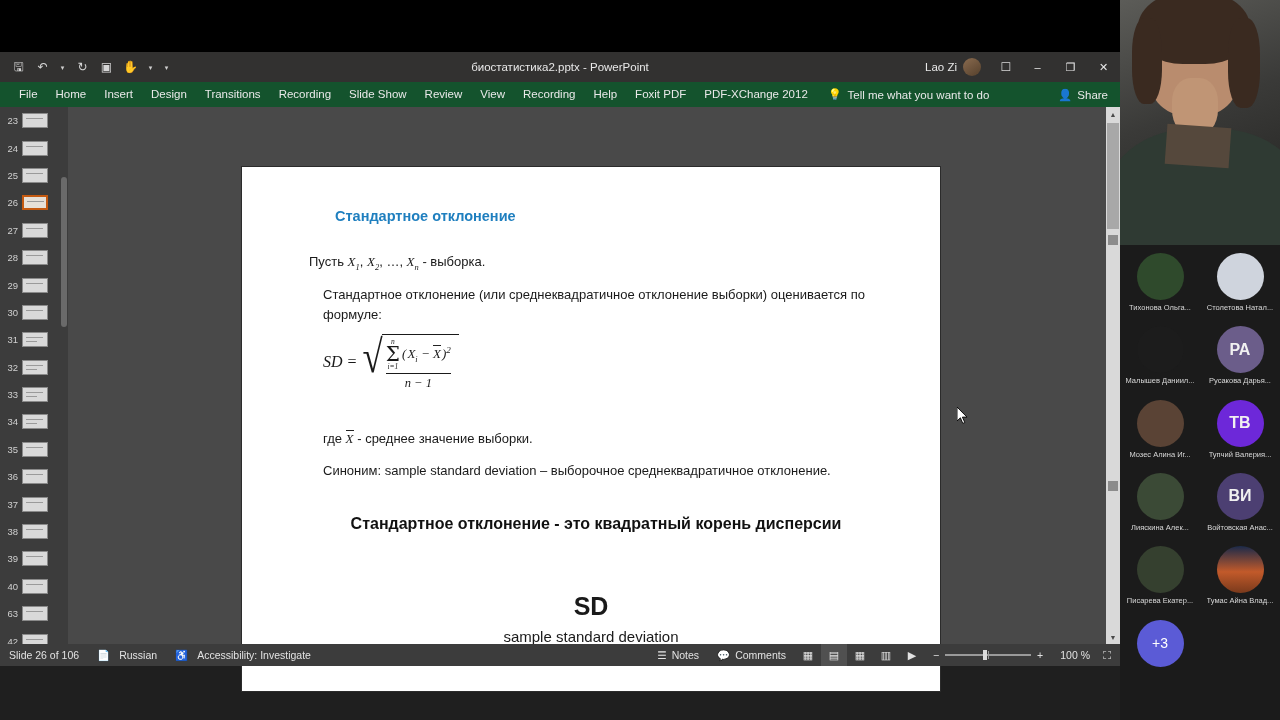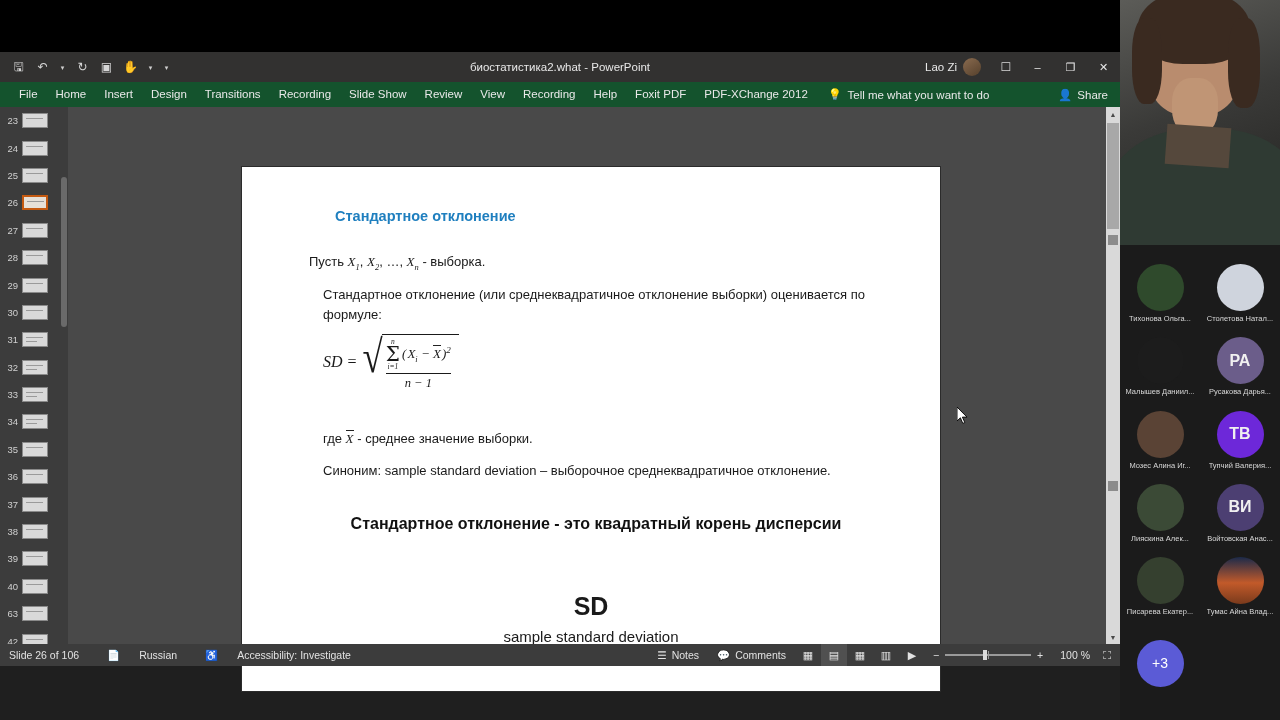--- a/index.html
+++ b/index.html
@@ -205,21 +205,21 @@
     background: #a8a8a8;
   }
   .v-scroll .sq {
     position: absolute; left: 2px; width: 10px; height: 10px; background: #8c8c8c;
   }
 
   
   .statusbar {
     position: absolute; left: 0; bottom: 0; width: 1120px; height: 22px;
     background: #3c3c3c; display: flex; align-items: center;
-    color: #e2e2e2; font-size: 10.5px; gap: 10px;
+    color: #e2e2e2; font-size: 10.5px;
   }
   .statusbar .sb { display: flex; align-items: center; gap: 5px; padding: 0 9px; }
   .statusbar .right { margin-left: auto; display: flex; align-items: center; }
   .view-btn {
     width: 26px; height: 22px; display: inline-flex; align-items: center;
     justify-content: center; color: #e2e2e2; font-size: 11px;
   }
   .view-btn.active { background: #505050; }
   .zoomslider {
     display: flex; align-items: center; gap: 6px; padding: 0 8px;
@@ -272,21 +272,21 @@
     position: absolute; left: 46px; top: 126px; width: 64px; height: 40px;
     background: #55483c; transform: rotate(4deg);
   }
 
   .grid {
     position: absolute; left: 0; top: 250px; width: 160px; height: 440px;
     display: grid; grid-template-columns: 1fr 1fr; gap: 0;
   }
   .pcell {
     width: 80px; height: 73px; display: flex; flex-direction: column;
-    align-items: center; justify-content: flex-end; padding-top: 3px;
+    align-items: center; justify-content: flex-start; padding-top: 3px;
   }
   .pav {
     width: 47px; height: 47px; border-radius: 50%; overflow: hidden;
     display: flex; align-items: center; justify-content: center;
     color: #f0f0f0; font-size: 16px; font-weight: bold;
     background: #444;
   }
   .pname {
     margin-top: 3px; color: #d8d8d8; font-size: 7.5px;
     max-width: 78px; overflow: hidden; white-space: nowrap; text-overflow: ellipsis;
@@ -309,21 +309,21 @@
       <div class="qat">
         <span class="qi">🖫</span>
         <span class="qi">↶</span>
         <span class="qi caret">▾</span>
         <span class="qi">↻</span>
         <span class="qi">▣</span>
         <span class="qi">✋</span>
         <span class="qi caret">▾</span>
         <span class="qi caret">▾</span>
       </div>
-      <div class="title-center">биостатистика2.what  -  PowerPoint</div>
+      <div class="title-center">биостатистика2.pptx  -  PowerPoint</div>
       <div class="title-right">
         <div class="acct">
           <span>Lao Zi</span>
           <span class="avatar"></span>
         </div>
         <span class="ribbon-display">☐</span>
         <span class="winbtn">–</span>
         <span class="winbtn">❐</span>
         <span class="winbtn close">✕</span>
       </div>

